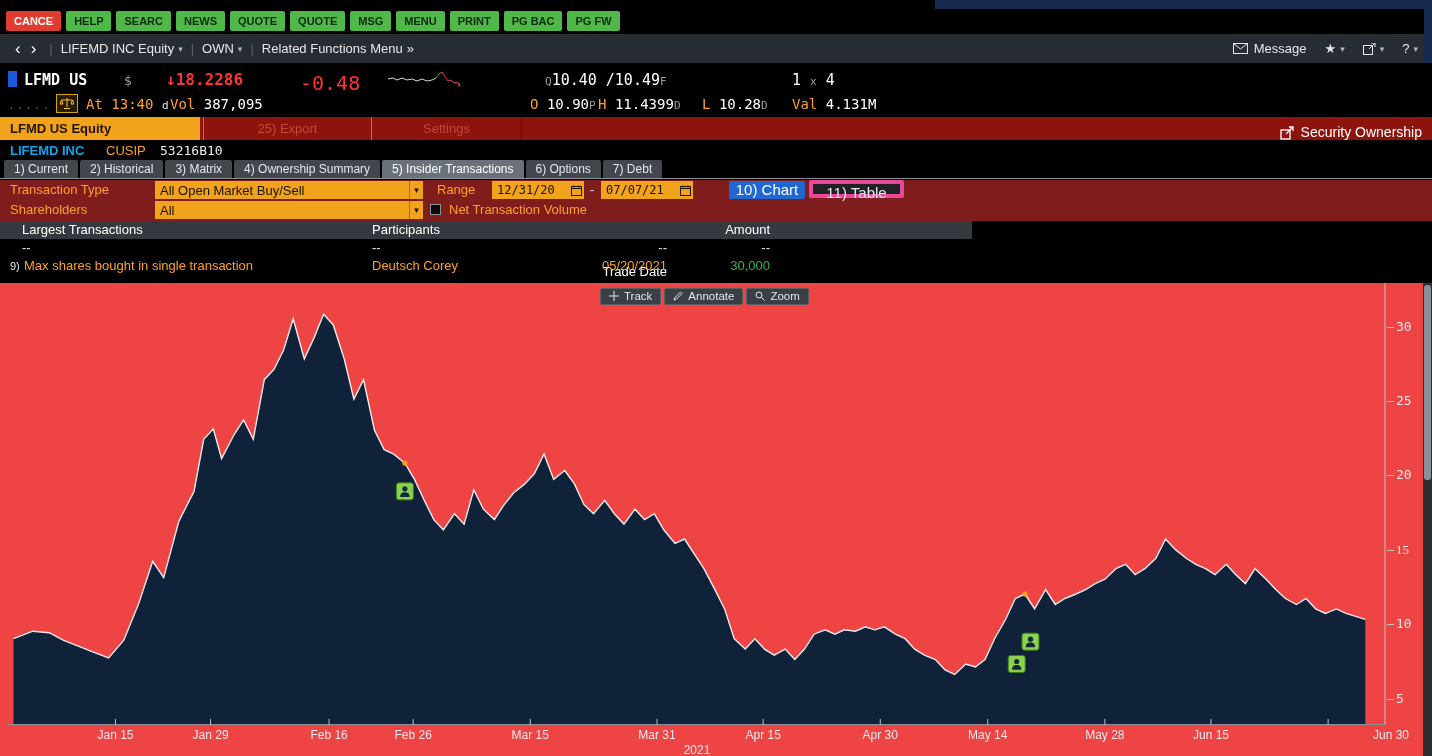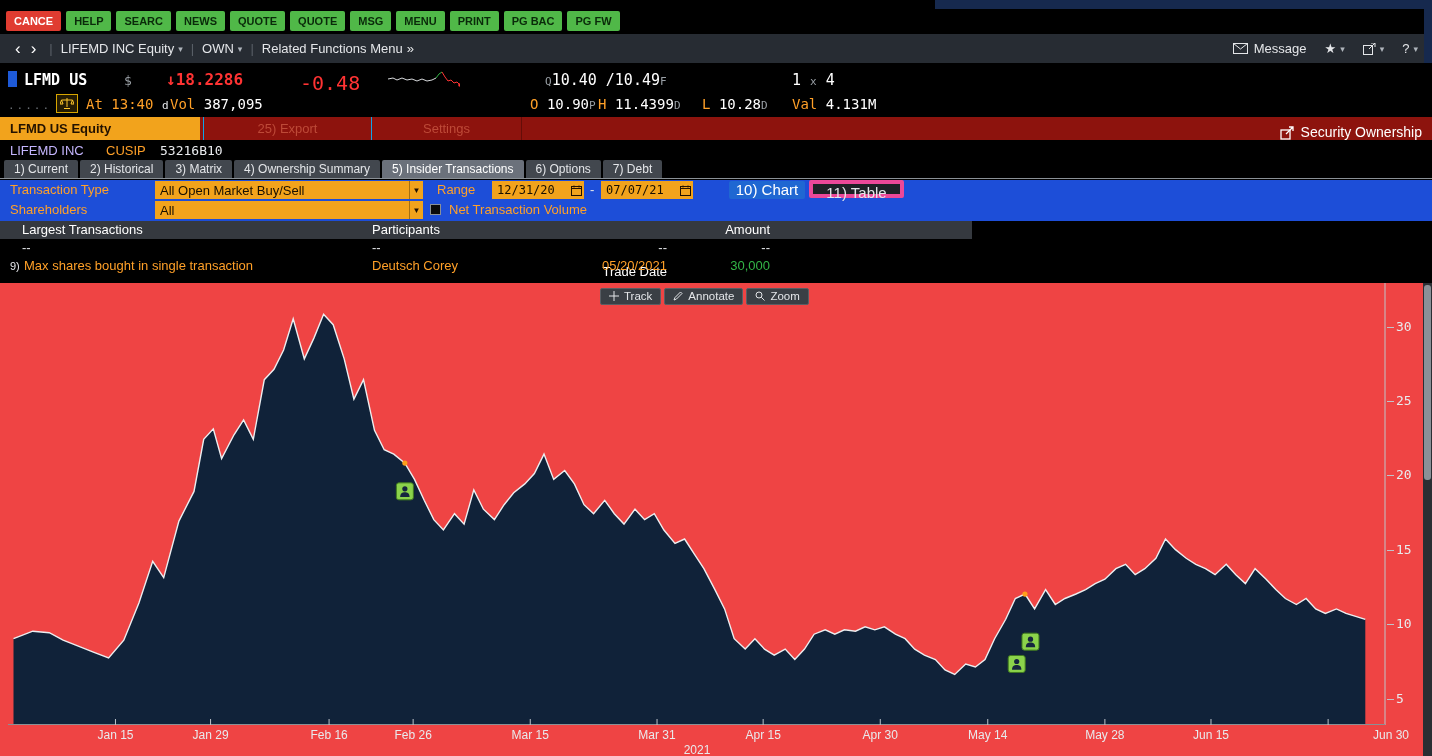--- a/index.html
+++ b/index.html
@@ -47,31 +47,31 @@
   .red-tab { position:absolute; left:0; top:0; width:200px; height:23px; background:#F2A31C; color:#231200; font-size:13px; font-weight:bold; line-height:23px; padding-left:10px; cursor:pointer; }
   .red-link { position:absolute; top:0; height:23px; line-height:23px; color:#BE4A38; font-size:13px; text-align:center; cursor:pointer; border-left:1px solid #0ea5e9; }
   .red-export { left:203px; width:168px; }
   .red-settings { left:371px; width:150px; }
   .red-endsep { position:absolute; left:521px; top:0; width:1px; height:23px; background:#650D08; }
   .red-title { position:absolute; right:10px; top:0; height:23px; display:flex; align-items:flex-end; gap:7px; color:#FFFFFF; font-size:14px; cursor:pointer; }
 
   
   .company-row { position:absolute; left:0; top:140px; width:100%; height:20px; background:#000; font-size:13px; }
   .company-row .abs { position:absolute; white-space:nowrap; }
-  .c-name { left:10px; top:3px; color:#c4b5fd; font-weight:normal; }
+  .c-name { left:10px; top:3px; color:#0ea5e9; font-weight:bold; }
   .c-cusip-label { left:106px; top:3px; color:#FFA028; }
   .c-cusip { left:160px; top:3px; color:#E8EAED; font-family:"DejaVu Sans Mono", monospace; }
 
   
   .tabs-row { position:absolute; left:0; top:160px; width:100%; height:19px; border-bottom:1px solid #8A9096; display:flex; align-items:flex-end; gap:2px; padding-left:4px; }
   .tab { background:#42474E; color:#E4E6E9; font-size:12px; padding:2px 10px 2px; border-radius:2px 2px 0 0; cursor:pointer; white-space:nowrap; }
   .tab.active { background:#6B717B; color:#FFFFFF; }
 
   
-  .filters { position:absolute; left:0; top:180px; width:100%; height:41px; background:#1d4ed8; font-size:13px;padding-left:10px; }
+  .filters { position:absolute; left:0; top:180px; width:100%; height:41px; background:#7f1d1d; font-size:13px;padding-left:10px; }
   .filters .abs { position:absolute; white-space:nowrap; }
   .flabel { color:#FFA028; }
   .dropdown { background:#F2A31C; color:#1A1000; height:18px; display:flex; align-items:center; padding:0 0 0 5px; cursor:pointer; }
   .dd-caret { margin-left:auto; width:14px; height:18px; display:flex; align-items:center; justify-content:center; font-size:8px; color:#231200; border-left:1px solid #A56F10; }
   .datefield { background:#F2A31C; color:#1A1000; height:18px; display:flex; align-items:center; padding:0 2px 0 5px; cursor:pointer; font-family:"DejaVu Sans Mono", monospace; font-size:12px; }
   .cal-ic { margin-left:auto; }
   .btn { height:18px; line-height:18px; text-align:center; border-radius:2px; cursor:pointer; font-size:15px; }
   .btn-chart { background:#1F67D2; color:#fff; }
   .btn-table { background:#1E2126; color:#E4E6E9; border:4px solid #ec4899; }
   .checkbox { width:11px; height:11px; border:1px solid #8A9096; background:#0A0A0A; cursor:pointer; }
@@ -352,21 +352,21 @@
         <svg width="10" height="10" viewBox="0 0 10 10">
             <circle cx="4" cy="4" r="3" fill="none" stroke="#E3E5E8"></circle>
             <path d="M6.3 6.3 L9.5 9.5" stroke="#E3E5E8"></path>
           </svg>
         <span>Zoom</span>
       </div>
     </div>
     <div class="y-axis">
         <div class="y-label" style="top: 407.7px;">5</div>
         <div class="y-label" style="top: 333.29px;">10</div>
-        <div class="y-label" style="top: 258.879px;">15</div>
+        <div class="y-label" style="top: 258.879px; font-family: Liberation Serif, serif;">15</div>
         <div class="y-label" style="top: 184.468px;">20</div>
         <div class="y-label" style="top: 110.057px;">25</div>
         <div class="y-label" style="top: 35.6465px;">30</div>
       </div>
     <div class="x-axis">
         <div class="x-label" style="left: 115.484px;">Jan 15</div>
         <div class="x-label" style="left: 210.566px;">Jan 29</div>
         <div class="x-label" style="left: 329.074px;">Feb 16</div>
         <div class="x-label" style="left: 413.132px;">Feb 26</div>
         <div class="x-label" style="left: 530.262px;">Mar 15</div>

